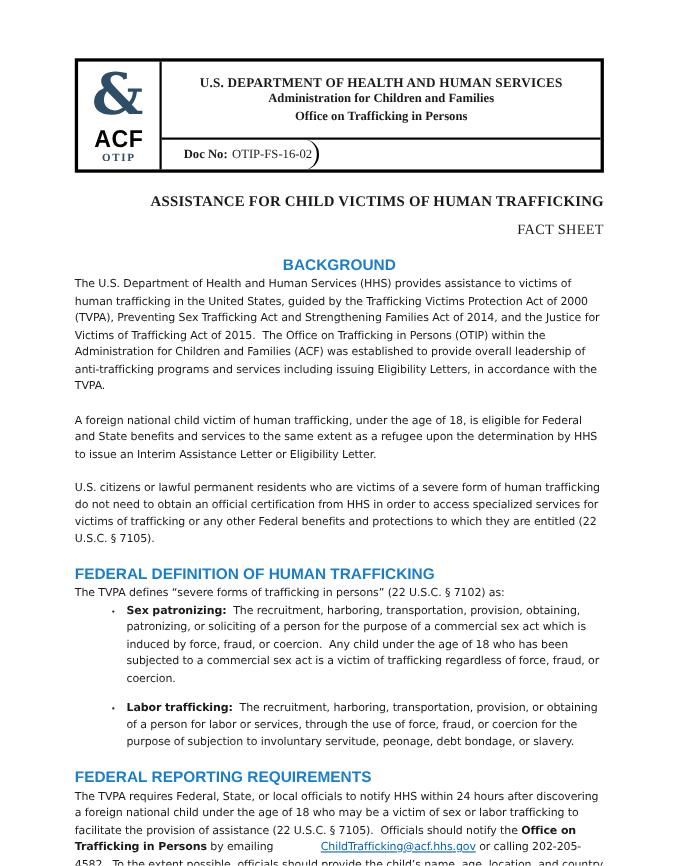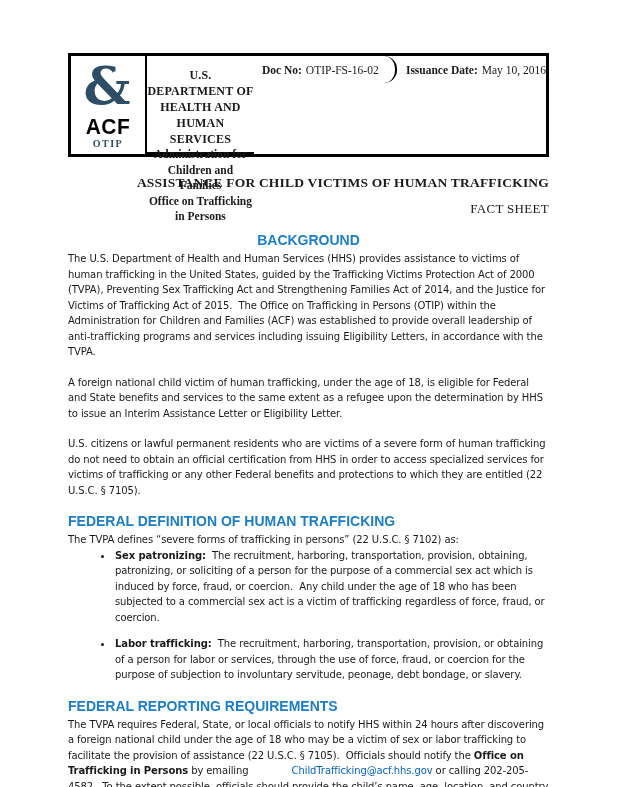--- a/index.html
+++ b/index.html
@@ -41,39 +41,39 @@
     transform: scaleY(1.05);
   }
   .logo-otip {
     font-family: "Liberation Serif", serif;
     font-weight: bold;
     font-size: 10px;
     letter-spacing: 1.5px;
     color: #2e4d66;
     margin-top: 1px;
   }
-  .header-right { flex: 1; display: flex; flex-direction: row; }
+  .header-right { flex: 1; display: flex; flex-direction: column; }
   .agency-cell {
     flex: 1;
     border-bottom: 2px solid #000;
     text-align: center;
     padding-top: 11px;
     font-family: "Liberation Serif", serif;
     font-weight: bold;
   }
   .agency-l1 { font-size: 12px; line-height: 16px; letter-spacing: 0.2px; }
   .agency-l2, .agency-l3 { font-size: 11.5px; line-height: 15.5px; }
   .doc-row {
     height: 27px;
     display: flex;
     font-family: "Liberation Serif", serif;
     font-size: 11.5px;
     align-items: center;
   }
-  .doc-cell { width: 143px; border-right: 2px solid #000; height: 100%; display: flex; align-items: center; padding-left: 8px; border-radius: 13px; }
+  .doc-cell { width: 143px; border-right: 2px solid #000; height: 100%; display: flex; align-items: center; padding-left: 20px; border-radius: 13px; }
   .issuance-cell { flex: 1; display: flex; align-items: center; padding-left: 9px; }
   .doc-row b { margin-right: 4px; }
 
   
   .title-main {
     margin-top: 18px;
     text-align: right;
     font-family: "Liberation Serif", serif;
     font-weight: bold;
     font-size: 13.5px;
@@ -108,21 +108,21 @@
   ul.def-list { margin: 0 0 15px 0; padding-left: 45px; }
   ul.def-list li {
     font-size: 10px;
     line-height: 15.5px;
     letter-spacing: -0.1px;
     white-space: pre-wrap;
     margin-bottom: 11px;
     padding-left: 2px;
   }
   ul.def-list li::marker { font-size: 9px; color: #1a1a1a; }
-  .email-link { color: #0563c1; cursor: pointer; padding-left: 40px; }
+  .email-link { color: #0563c1; text-decoration: underline; cursor: pointer; padding-left: 40px; }
   .reporting-para { margin-bottom: 0; }
 </style>
 </head>
 <body>
 
 <div class="page">
   <div class="content">
 
     <div class="header-table">
       <div class="logo-cell">
@@ -139,24 +139,20 @@
         <div class="agency-cell">
           <div class="agency-l1">U.S. DEPARTMENT OF HEALTH AND HUMAN SERVICES</div>
           <div class="agency-l2">Administration for Children and Families</div>
           <div class="agency-l3">Office on Trafficking in Persons</div>
         </div>
         <div class="doc-row">
           <div class="doc-cell">
             <b>Doc No:</b>
             <span>OTIP-FS-16-02</span>
           </div>
-          <div class="issuance-cell">
-            <b>Issuance Date:</b>
-            <span>May 10, 2016</span>
-          </div>
         </div>
       </div>
     </div>
 
     <div class="title-main">ASSISTANCE FOR CHILD VICTIMS OF HUMAN TRAFFICKING</div>
     <div class="title-sub">FACT SHEET</div>
 
     <div class="section-heading first-heading">BACKGROUND</div>
     <p class="body-text">The U.S. Department of Health and Human Services (HHS) provides assistance to victims of human trafficking in the United States, guided by the Trafficking Victims Protection Act of 2000 (TVPA), Preventing Sex Trafficking Act and Strengthening Families Act of 2014, and the Justice for Victims of Trafficking Act of 2015.  The Office on Trafficking in Persons (OTIP) within the Administration for Children and Families (ACF) was established to provide overall leadership of anti-trafficking programs and services including issuing Eligibility Letters, in accordance with the TVPA.</p>
     <p class="body-text">A foreign national child victim of human trafficking, under the age of 18, is eligible for Federal and State benefits and services to the same extent as a refugee upon the determination by HHS to issue an Interim Assistance Letter or Eligibility Letter.</p>

